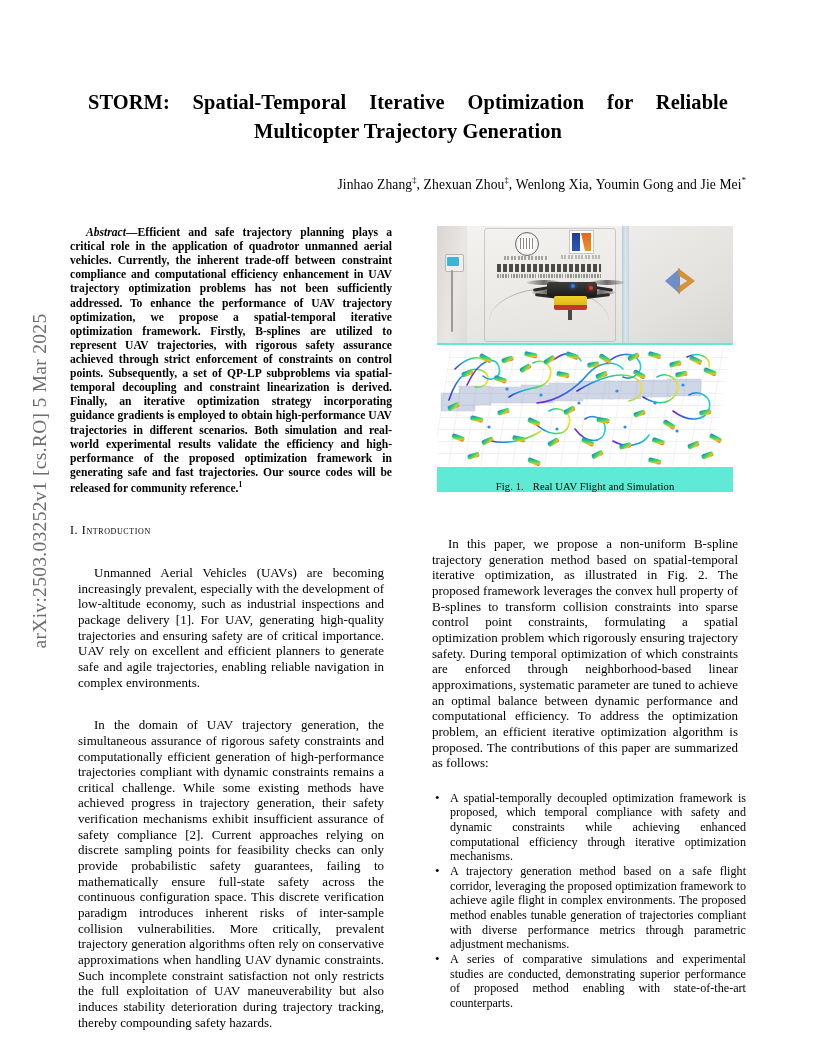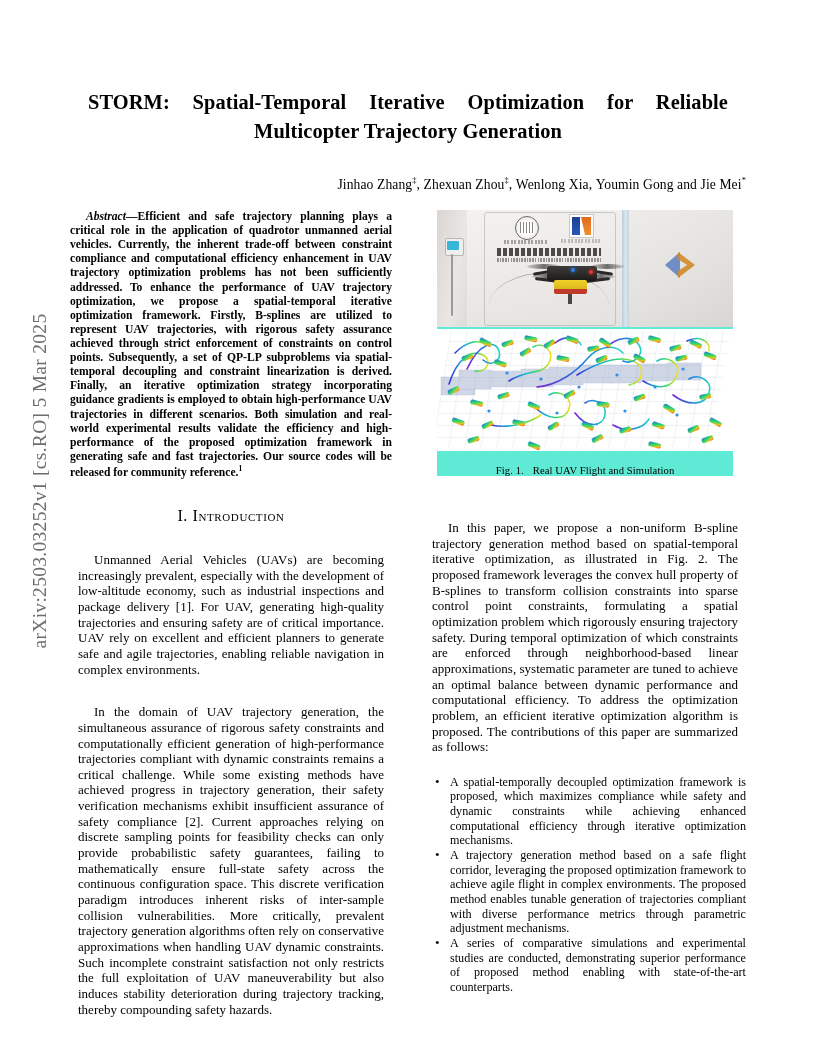--- a/index.html
+++ b/index.html
@@ -79,21 +79,21 @@
   
   #columns {
     position: absolute;
     left: 0px;
     top: 210px;
     width: 676px;
     height: 790px;
   }
   .col {
     position: absolute;
-    top: 0;
+    top: 16px;
     width: 322px;
   }
   #col-left  { left: 0px; }
   #col-right { left: 354px; }
 
   p.body {
     margin: 8px;
     font-size: 13px;
     line-height: 1.205;
     text-align: justify;
@@ -110,23 +110,22 @@
     text-indent: 16px;
   }
   p.abstract .abs-head {
     font-style: italic;
     font-weight: bold;
   }
   p.abstract sup { font-size: 7.5px; vertical-align: super; font-weight: bold;}
 
   h2.section-head {
     margin: 0;
-    font-size: 16px;
+    font-size: 12px;
     font-weight: normal;
-    text-align: center;
     font-variant: small-caps;
     letter-spacing: 0.6px;
   }
 
   .gap-para   { height: 11px; }
   .gap-sec-a  { height: 27px; }
   .gap-sec-b  { height: 19px; }
 
   
   ul.contrib {
@@ -533,21 +532,21 @@
         </div>
       </div>
 
       <div style="height:36px;"></div>
 
       <p class="body">In this paper, we propose a non-uniform B-spline trajectory generation method based on spatial-temporal iterative optimization, as illustrated in Fig. 2. The proposed framework leverages the convex hull property of B-splines to transform collision constraints into sparse control point constraints, formulating a spatial optimization problem which rigorously ensuring trajectory safety. During temporal optimization of which constraints are enforced through neighborhood-based linear approximations, systematic parameter are tuned to achieve an optimal balance between dynamic performance and computational efficiency. To address the optimization problem, an efficient iterative optimization algorithm is proposed. The contributions of this paper are summarized as follows:</p>
 
       <div style="height:12px;"></div>
 
       <ul class="contrib">
-        <li><span class="bullet">•</span><span>A spatial-temporally decoupled optimization framework is proposed, which maximizes compliance while safety and dynamic constraints while achieving enhanced computational efficiency through iterative optimization mechanisms.</span></li>
+        <li><span class="bullet">•</span><span>A spatial-temporally decoupled optimization framework is proposed, which temporal compliance with safety and dynamic constraints while achieving enhanced computational efficiency through iterative optimization mechanisms.</span></li>
         <li><span class="bullet">•</span><span>A trajectory generation method based on a safe flight corridor, leveraging the proposed optimization framework to achieve agile flight in complex environments. The proposed method enables tunable generation of trajectories compliant with diverse performance metrics through parametric adjustment mechanisms.</span></li>
         <li><span class="bullet">•</span><span>A series of comparative simulations and experimental studies are conducted, demonstrating superior performance of proposed method enabling with state-of-the-art counterparts.</span></li>
       </ul>
 
     </div>
   </div>
 
 
 </div>
 

